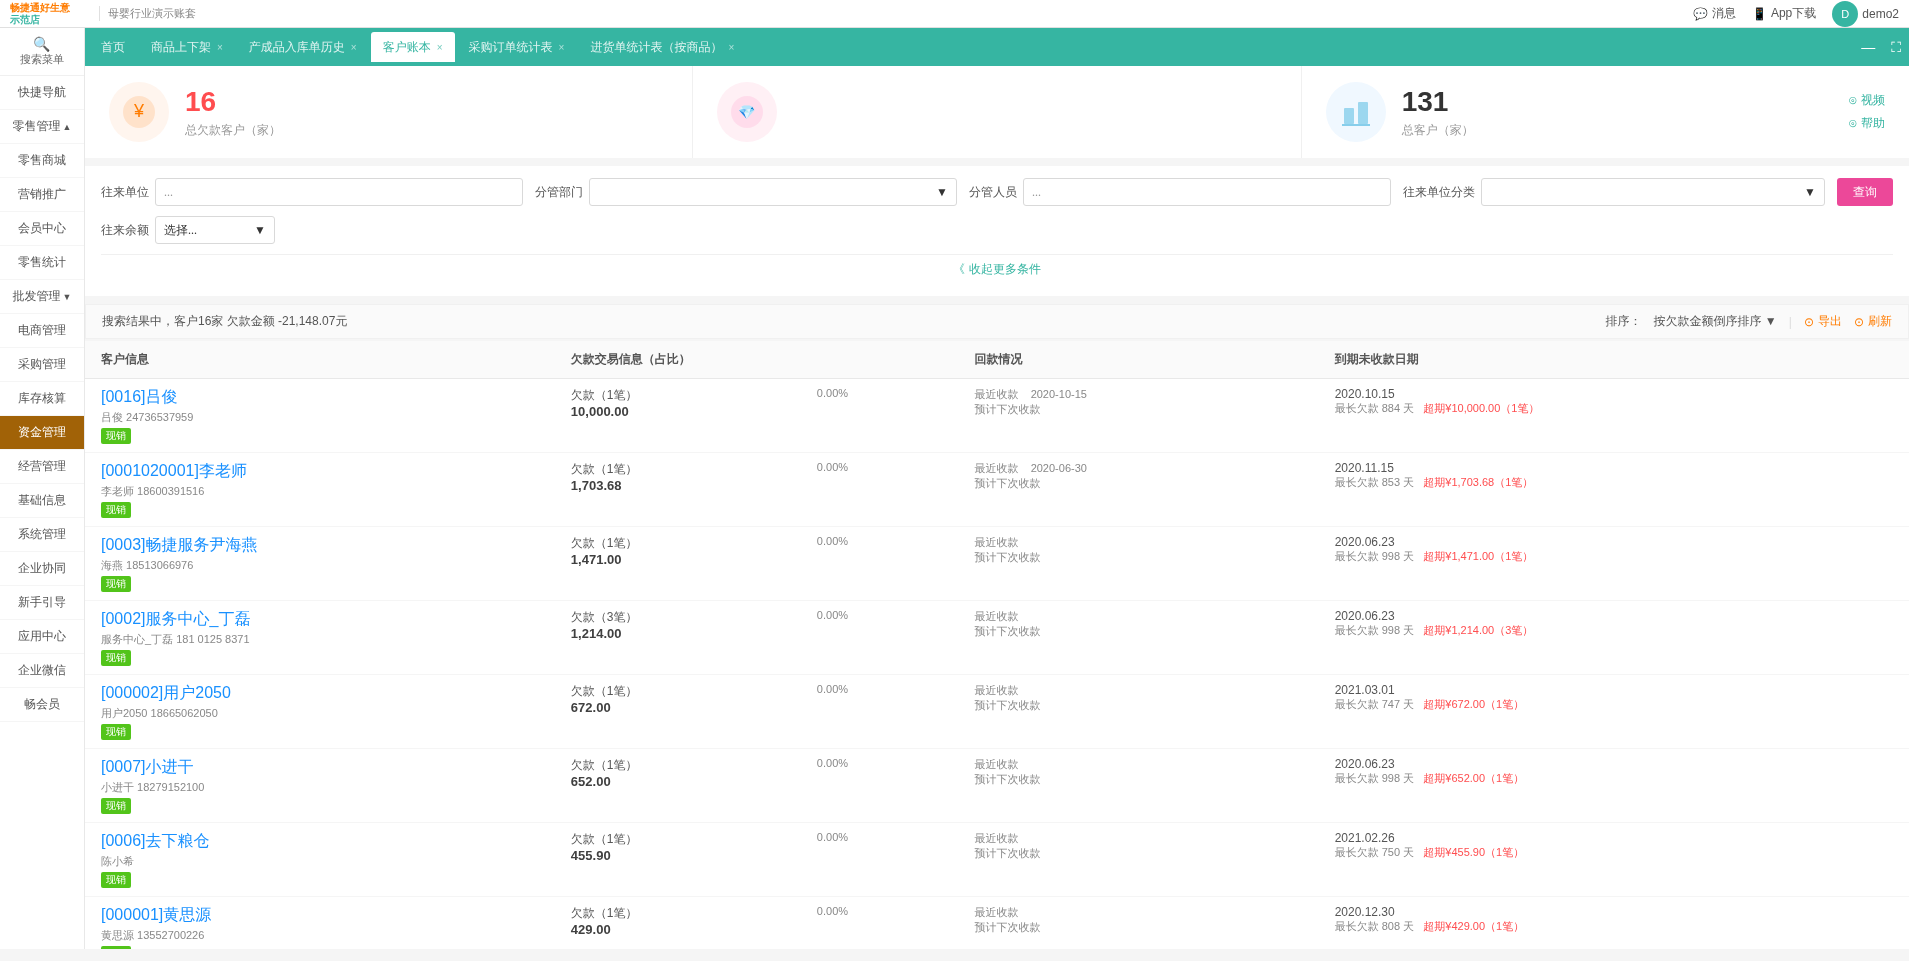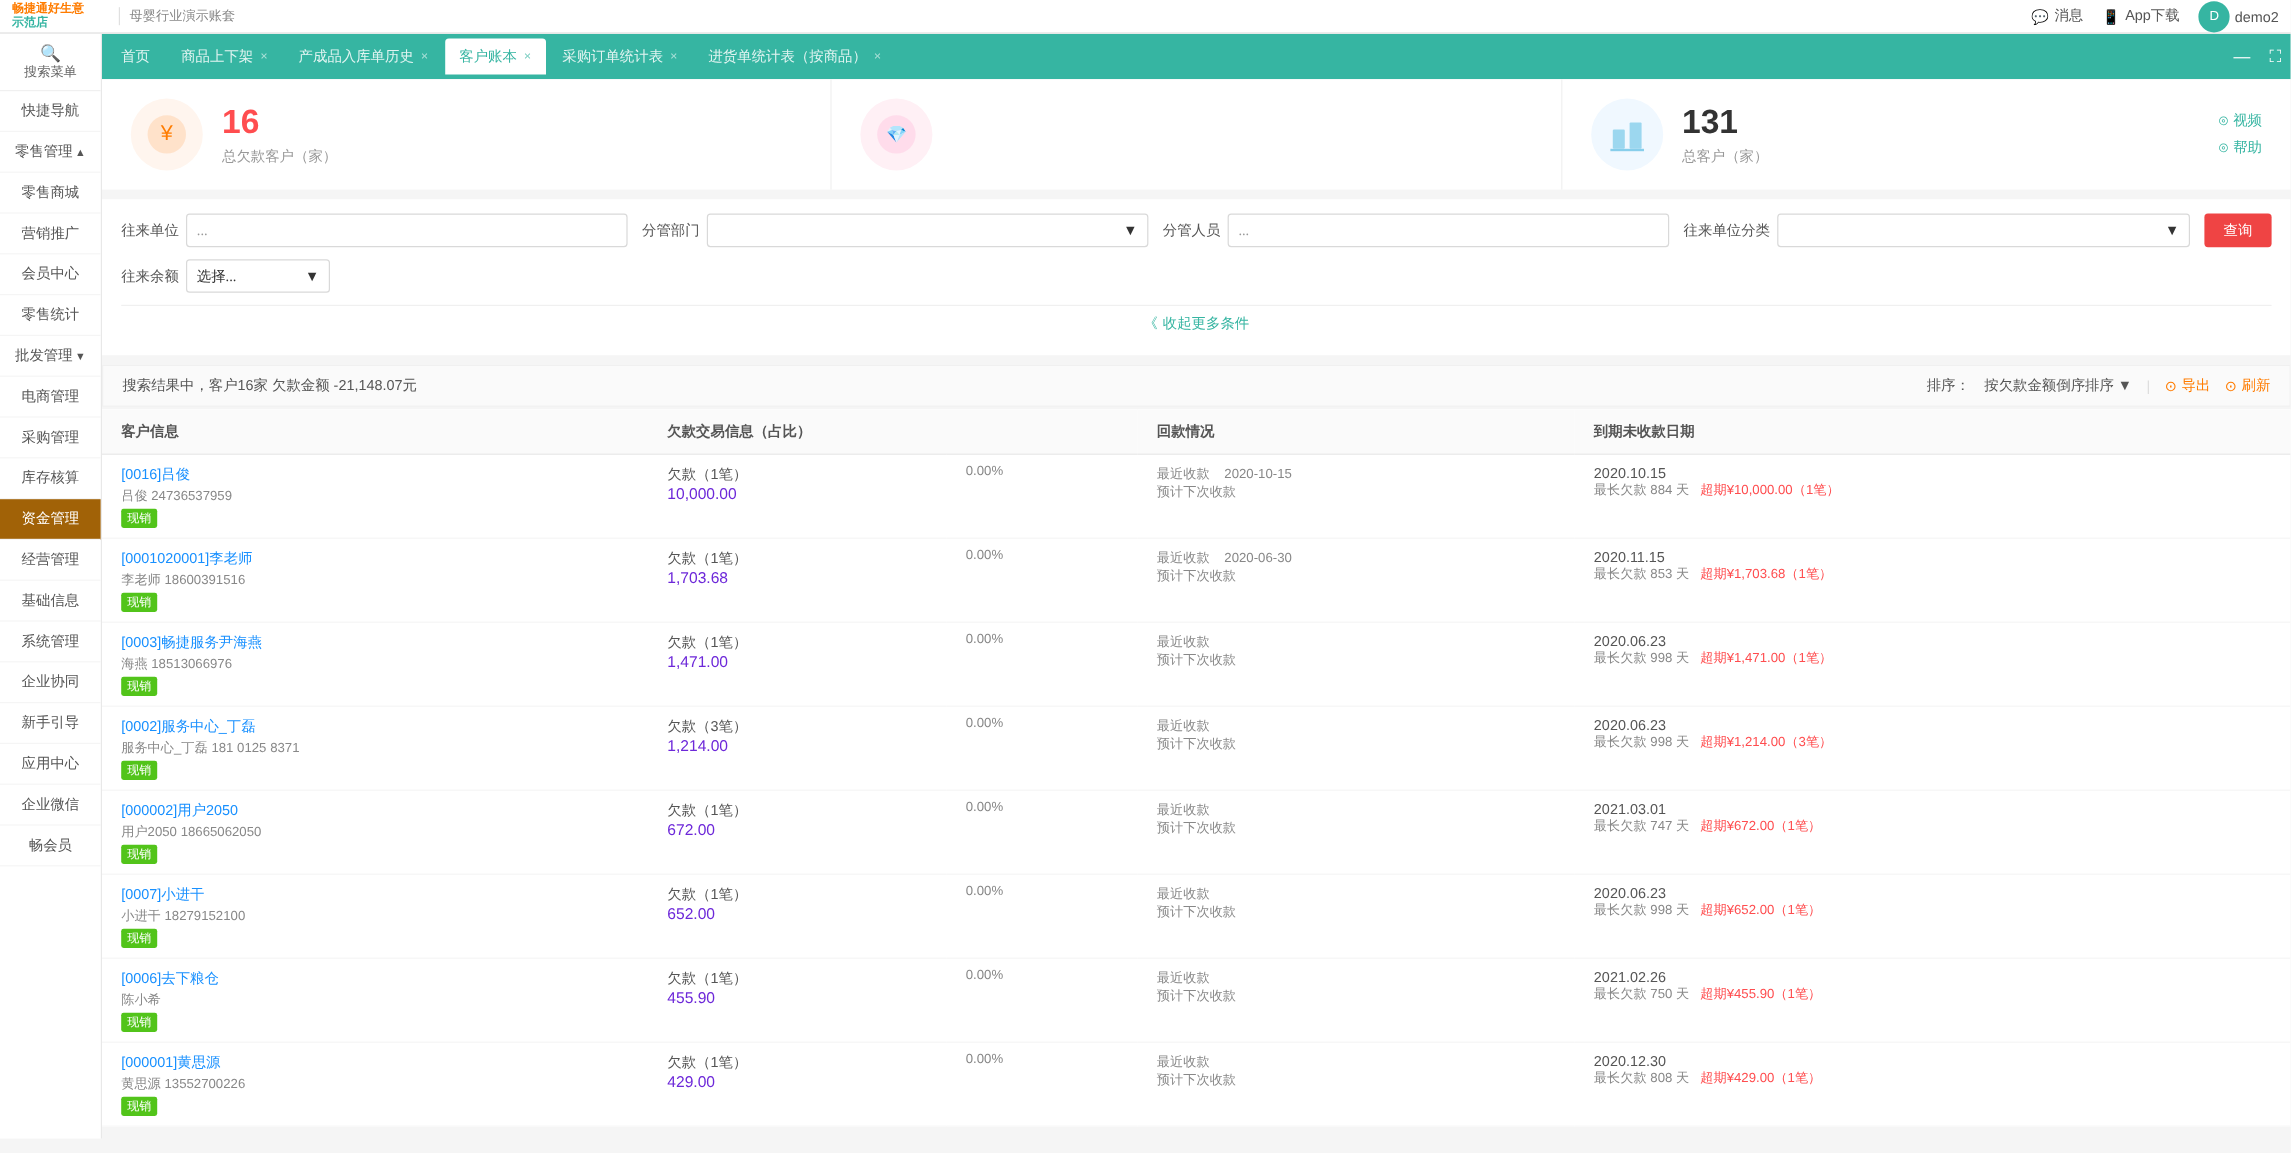--- a/index.html
+++ b/index.html
@@ -52,38 +52,38 @@
     .stat-label { font-size: 12px; color: #999; margin-top: 4px; }
     .stat-right { margin-left: auto; display: flex; flex-direction: column; gap: 6px; font-size: 12px; color: #666; align-items: flex-end; }
 
     
     .filter-area { background: #fff; padding: 12px 16px; margin-bottom: 8px; }
     .filter-row { display: flex; align-items: center; gap: 12px; margin-bottom: 10px; }
     .filter-item { display: flex; align-items: center; gap: 6px; flex: 1; font-family: Liberation Serif, serif; }
     .filter-label { font-size: 12px; color: #555; white-space: nowrap; flex-shrink: 0; }
     .filter-input { flex: 1; height: 28px; border: 1px solid #d9d9d9; border-radius: 3px; padding: 0 8px; font-size: 12px; display: flex; align-items: center; justify-content: space-between; color: #999; cursor: pointer; }
     .filter-select { flex: 1; height: 28px; border: 1px solid #d9d9d9; border-radius: 3px; padding: 0 8px; font-size: 12px; display: flex; align-items: center; justify-content: space-between; cursor: pointer; }
-    .search-btn { background: #ef4444; color: #fff; border: none; border-radius: 3px; padding: 0 16px; height: 28px; cursor: pointer; font-size: 12px; white-space: nowrap; }
+    .search-btn { background: #ec4899; color: #fff; border: none; border-radius: 3px; padding: 0 16px; height: 28px; cursor: pointer; font-size: 12px; white-space: nowrap; }
     .collapse-btn { display: flex; align-items: center; justify-content: center; gap: 4px; color: #36b5a2; font-size: 12px; cursor: pointer; padding: 6px 0; text-align: center; border-top: 1px solid #f0f0f0; margin-top: 4px; }
 
     
     .result-bar { display: flex; align-items: center; justify-content: space-between; padding: 8px 16px; background: #fafafa; border: 1px solid #f0f0f0; margin-bottom: 2px; }
     .result-info { font-size: 12px; color: #555; }
     .result-actions { display: flex; align-items: center; gap: 12px; font-size: 12px; color: #555; }
     .result-action { display: flex; align-items: center; gap: 4px; cursor: pointer; color: #555; }
     .result-action.orange { color: #ff7c00; }
 
     
     .data-table { width: 100%; background: #fff; border-collapse: collapse; }
     .data-table th { background: #fafafa; padding: 10px 16px; text-align: left; font-size: 12px; font-weight: 600; color: #555; border-bottom: 1px solid #e8e8e8; }
     .data-table td { padding: 8px 16px; border-bottom: 1px solid #f5f5f5; vertical-align: top; }
-    .customer-name { color: #1890ff; cursor: pointer; font-size: 12px; }
+    .customer-name { color: #1890ff; cursor: pointer; font-size: 16px; }
     .customer-sub { color: #888; font-size: 11px; margin-top: 2px; }
     .tag-xian { display: inline-block; background: #52c41a; color: #fff; font-size: 10px; padding: 1px 5px; border-radius: 2px; margin-top: 3px; }
-    .debt-amount { color: #6d28d9; font-size: 13px; font-weight: 400; }
+    .debt-amount { color: #404040; font-size: 13px; font-weight: 700; }
     .debt-ratio { color: #888; font-size: 11px; }
     .collect-info { font-size: 11px; color: #888; }
     .overdue-link { color: #ff4d4f; font-size: 11px; cursor: pointer; }
     .overdue-days { color: #888; font-size: 11px; }
     .due-date { font-size: 12px; color: #555; }
 
     
     .table-wrapper { background: #fff; overflow-x: auto; }
 
     

